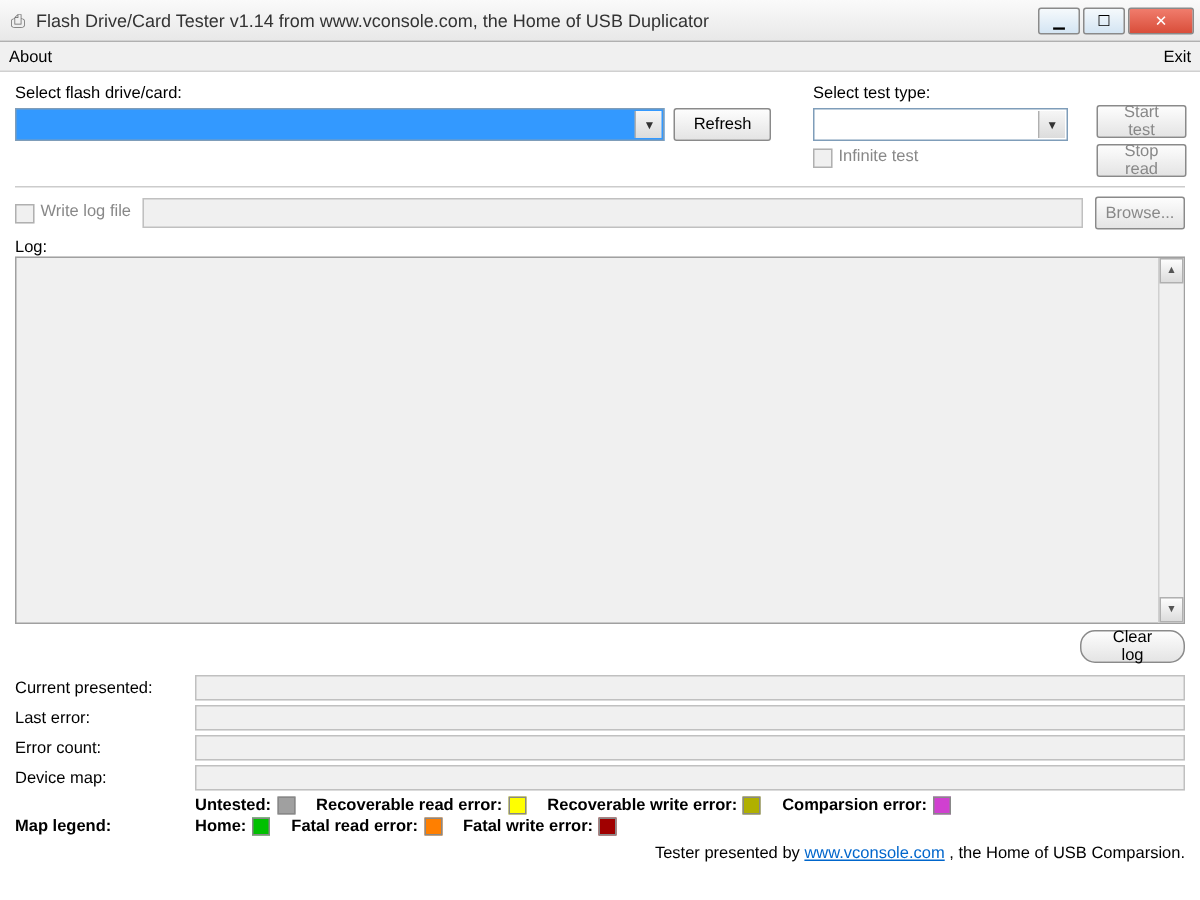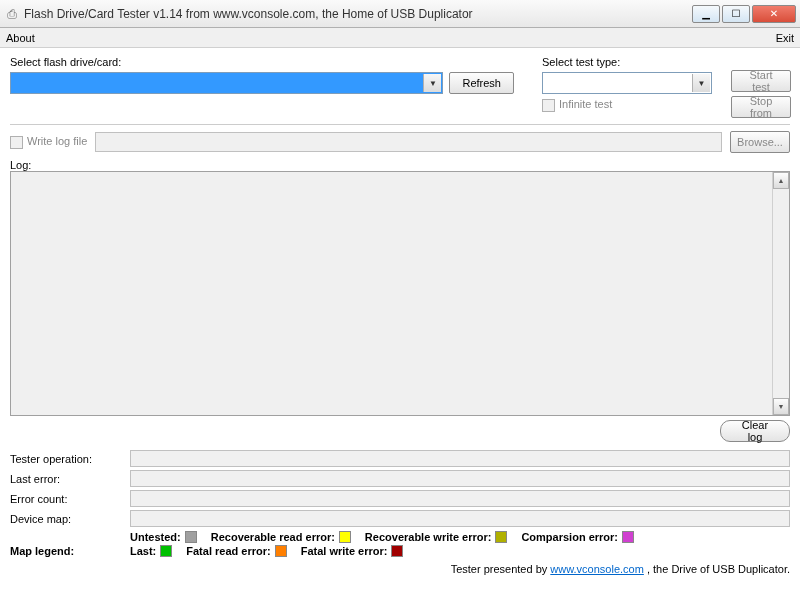--- a/index.html
+++ b/index.html
@@ -255,21 +255,21 @@
         <div class="dropdown-arrow">▼</div>
       </div>
       <div class="checkbox-row" style="margin-top:2px;">
         <div class="checkbox disabled"></div>
         <span class="label disabled">Infinite test</span>
       </div>
     </div>
 
     <div class="section" style="width:70px; gap:4px; margin-top:14px;padding-left:11px;">
       <button class="btn disabled">Start test</button>
-      <button class="btn disabled">Stop from</button>
+      <button class="btn disabled">Stop read</button>
     </div>
   </div>
 
   <div class="divider"></div>
 
   
   <div class="row" style="align-items:center;">
     <div class="checkbox-row">
       <div class="checkbox disabled"></div>
       <span class="label disabled">Write log file</span>
@@ -285,21 +285,21 @@
       <div class="scroll-btn">▲</div>
       <div class="scroll-btn">▼</div>
     </div>
   </div>
   <div class="clearlog-row">
     <button class="btn" style="width:70px;border-radius:10px;">Clear log</button>
   </div>
 
   
   <div class="status-row">
-    <span class="status-label">Tester operation:</span>
+    <span class="status-label">Current presented:</span>
     <div class="status-field"></div>
   </div>
   <div class="status-row">
     <span class="status-label">Last error:</span>
     <div class="status-field"></div>
   </div>
   <div class="status-row">
     <span class="status-label">Error count:</span>
     <div class="status-field"></div>
   </div>
@@ -325,32 +325,32 @@
             <span>Recoverable write error:</span>
             <div class="swatch" style="background: rgb(176, 176, 0);"></div>
           </div>
           <div class="legend-item">
             <span>Comparsion error:</span>
             <div class="swatch" style="background: rgb(208, 64, 208);"></div>
           </div>
         </div>
       <div class="legend-items" id="legend-line2" style="margin-top:2px;">
           <div class="legend-item">
-            <span>Last:</span>
+            <span>Home:</span>
             <div class="swatch" style="background: rgb(0, 192, 0);"></div>
           </div>
           <div class="legend-item">
             <span>Fatal read error:</span>
             <div class="swatch" style="background: rgb(255, 127, 0);"></div>
           </div>
           <div class="legend-item">
             <span>Fatal write error:</span>
             <div class="swatch" style="background: rgb(160, 0, 0);"></div>
           </div>
         </div>
     </div>
   </div>
 
   
   <div class="footer">
-    <span>Tester presented by </span><span class="link">www.vconsole.com</span><span> , the Drive of USB Duplicator.</span>
+    <span>Tester presented by </span><span class="link">www.vconsole.com</span><span> , the Home of USB Comparsion.</span>
   </div>
 </div>
 
 </body></html>

